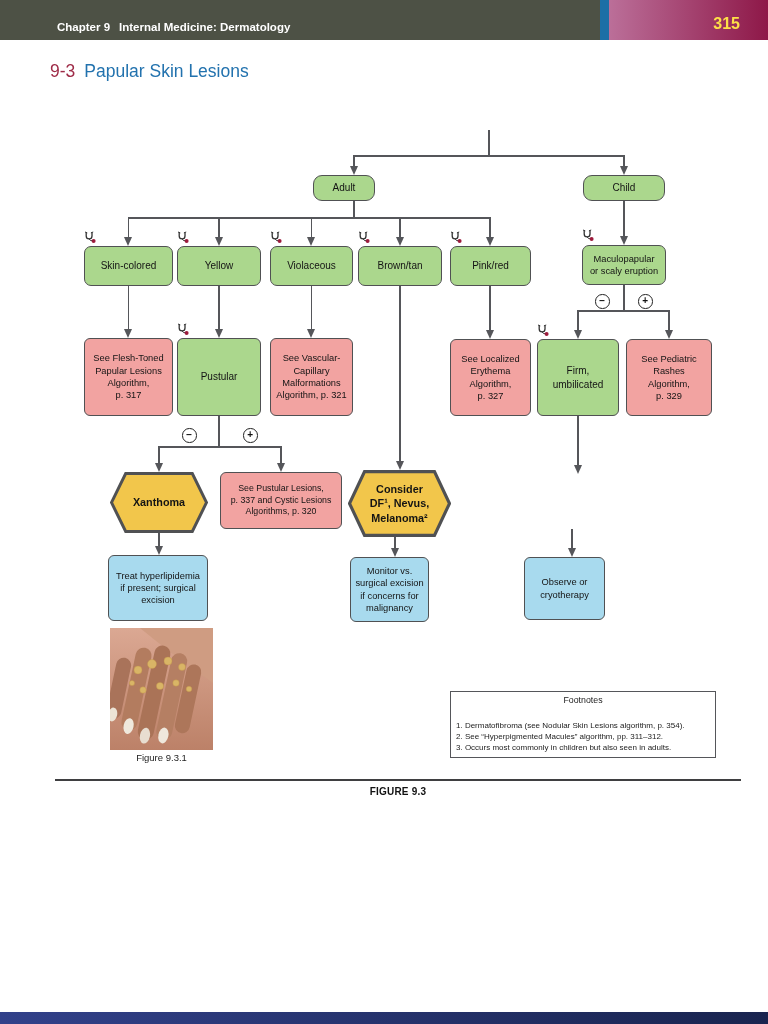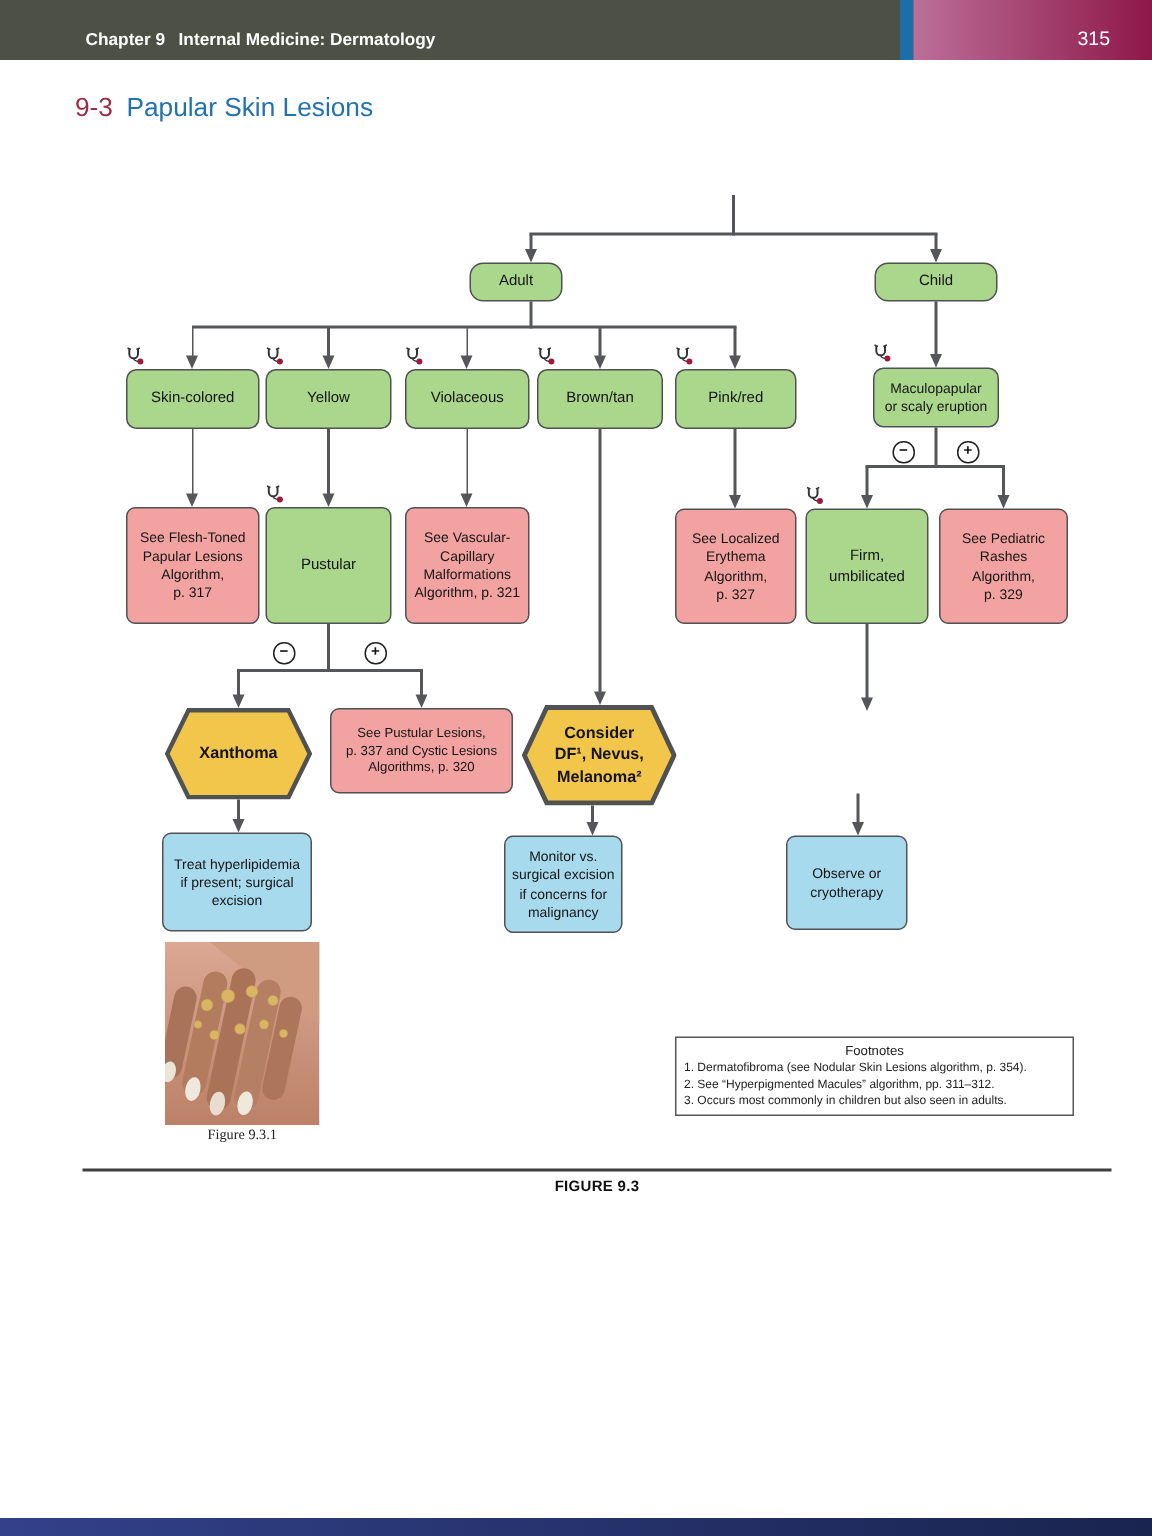--- a/index.html
+++ b/index.html
@@ -5,21 +5,21 @@
   html,body{margin:0;padding:0;background:#e8e8e8;}
   .page{position:relative;width:768px;height:1024px;background:#ffffff;overflow:hidden;
         font-family:"Liberation Sans",sans-serif;color:#111;}
   
   .header{position:absolute;left:0;top:0;width:768px;height:40px;background:#4d5145;}
   .header-chapter{position:absolute;left:57px;bottom:7px;color:#fff;font-weight:bold;font-size:11.5px;white-space:nowrap;}
   .header-chapter .ttl{margin-left:9px;}
   .header-stripe{position:absolute;left:600px;top:0;width:9px;height:40px;background:#1c6fa6;}
   .header-band{position:absolute;left:609px;top:0;width:159px;height:40px;
                background:linear-gradient(to right,#bb6f99,#8e1848);}
-  .header-page{position:absolute;right:28px;bottom:7px;color:#ffffff;font-weight:normal;font-size:13px;}
+  .header-page{position:absolute;right:28px;bottom:7px;color:#fde047;font-weight:bold;font-size:16px;}
   
   .section-title{position:absolute;left:50px;top:61px;font-size:17.5px;font-weight:normal;}
   .sec-num{color:#9e2b47;}
   .sec-txt{color:#2272ae;margin-left:9px;}
   
   .node{position:absolute;box-sizing:border-box;border:1.8px solid #505153;display:flex;
         align-items:center;justify-content:center;text-align:center;white-space:pre-line;
         font-size:9.3px;line-height:1.32;padding:2px;color:#141414;}
   .green{background:#abd78d;}
   .pink{background:#f2a3a1;}
@@ -39,25 +39,25 @@
   .ah{position:absolute;width:0;height:0;border-left:4.5px solid transparent;
       border-right:4.5px solid transparent;border-top:9px solid #55565a;}
   
   .pm{position:absolute;width:12.5px;height:12.5px;border:1.5px solid #222;border-radius:50%;
       background:#fff;display:flex;align-items:center;justify-content:center;
       font-size:10px;font-weight:bold;line-height:1;color:#111;}
   
   .steth{position:absolute;width:13px;height:13px;}
   
   .photo{position:absolute;left:110px;top:628px;width:103px;height:122px;}
-  .photo-caption{position:absolute;left:104px;top:752px;width:115px;text-align:center;font-size:9.5px;color:#222;font-family:Liberation Serif, serif;}
+  .photo-caption{position:absolute;left:104px;top:752px;width:115px;text-align:center;font-size:9.5px;color:#222;}
   
   .footnotes{position:absolute;left:450px;top:691px;width:266px;box-sizing:border-box;
              border:1.2px solid #55565a;background:#fff;padding:3px 5px 4px;}
-  .fn-title{text-align:center;font-size:8.8px;margin-bottom:2px;color:#222;}
+  .fn-title{text-align:center;font-size:8.8px;margin-bottom:16px;color:#222;}
   .fn-item{font-size:8px;line-height:1.35;white-space:nowrap;color:#222;}
   
   .fig-rule{position:absolute;left:55px;top:779px;width:686px;height:1.7px;background:#3f3f41;}
   .fig-label{position:absolute;left:55px;top:786px;width:686px;text-align:center;
              font-weight:bold;font-size:10px;letter-spacing:.2px;color:#111;}
   
   .bottom-bar{position:absolute;left:0;top:1012px;width:768px;height:12px;
               background:linear-gradient(to right,#32418a,#19244f);}
 </style>
 </head>
@@ -235,21 +235,21 @@
         <polygon points="16,1.5 84,1.5 98.5,30 84,58.5 16,58.5 1.5,30" fill="#f2c64b" stroke="#505153" stroke-width="3"></polygon>
       </svg>
     <div class="hex-label">Consider
 DF¹, Nevus,
 Melanoma²</div>
   </div>
 
   <div class="node blue r6" style="left:108px;top:555px;width:100px;height:66px">Treat hyperlipidemia
 if present; surgical
 excision</div>
-  <div class="node blue r6" style="left:336px;top:557px;width:79px;height:65px">Monitor vs.
+  <div class="node blue r6" style="left:350px;top:557px;width:79px;height:65px">Monitor vs.
 surgical excision
 if concerns for
 malignancy</div>
   <div class="node blue r6" style="left:524px;top:557px;width:81px;height:63px">Observe or
 cryotherapy</div>
 
   <svg class="photo" viewBox="0 0 103 122">
     <defs>
       <linearGradient id="bgG" x1="0" y1="0" x2="0" y2="1">
         <stop offset="0" stop-color="#dba893"></stop>

